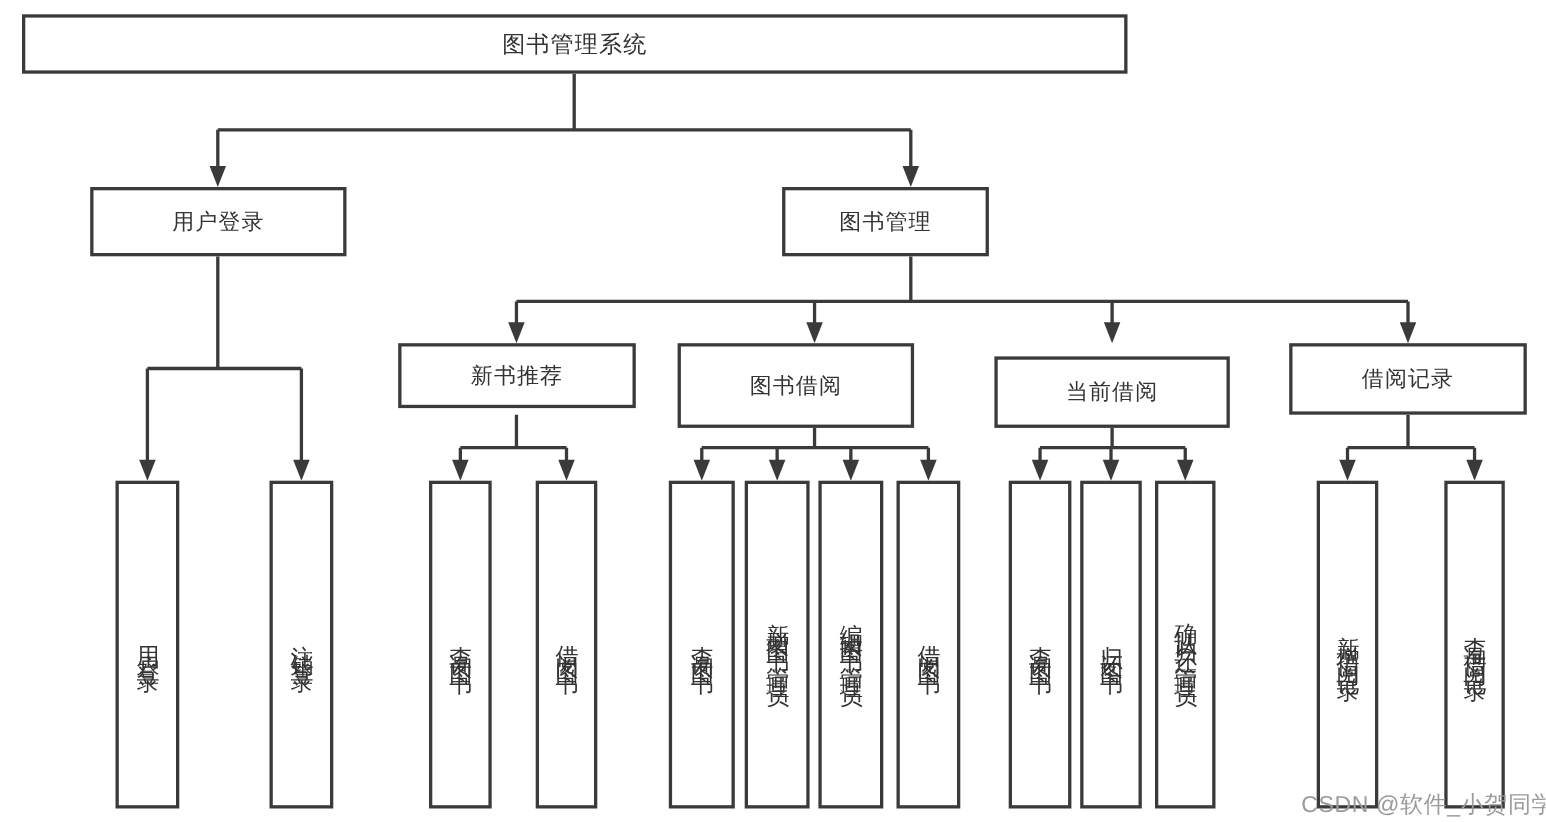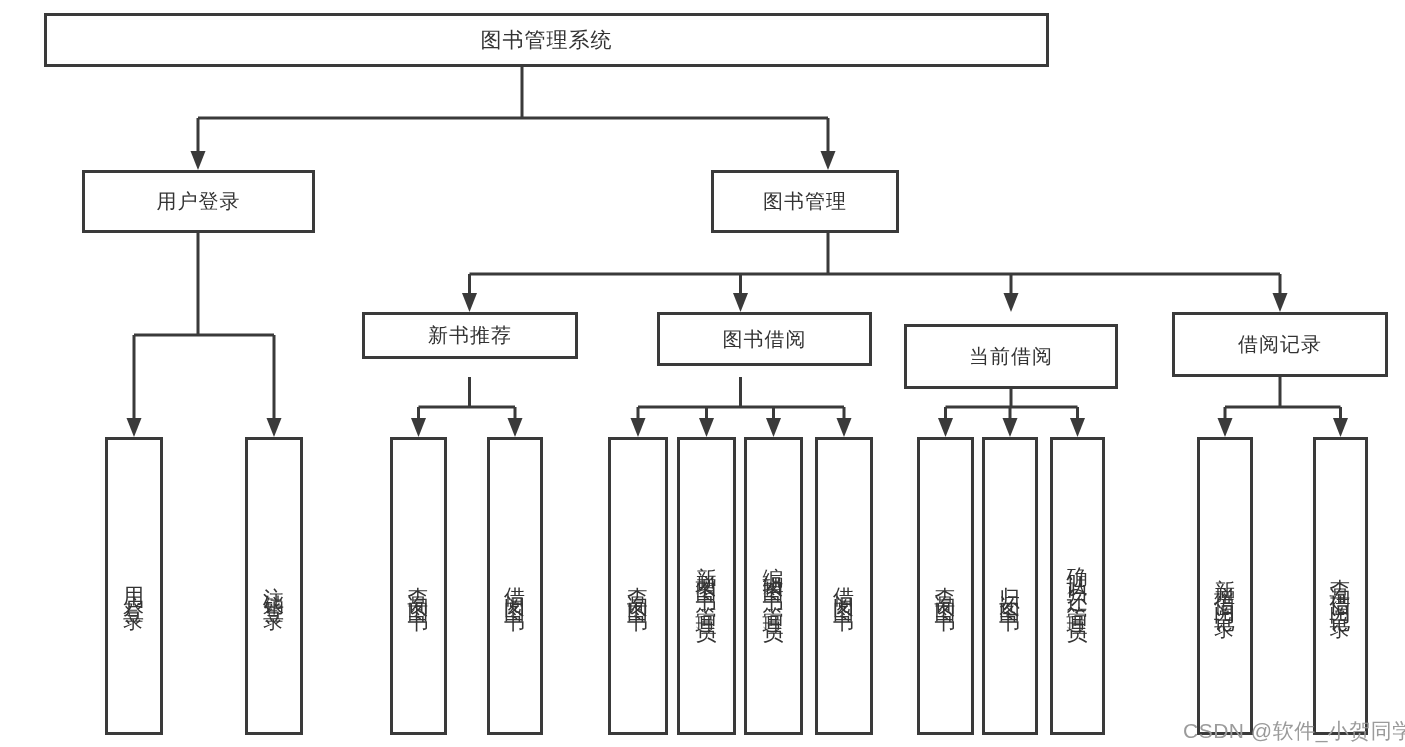--- a/index.html
+++ b/index.html
@@ -24,21 +24,21 @@
     display: flex;
     align-items: center;
     justify-content: center;
     color: #333333;
   }
   .box.h {
     font-size: 20px;
     letter-spacing: 1px;
     white-space: nowrap;
   }
-  .box.title { font-size: 21px; margin-left: 24px; }
+  .box.title { font-size: 21px; }
   .box.v {
     border-width: 3px;
     writing-mode: vertical-rl;
     font-size: 21px;
     letter-spacing: 8px;
     line-height: 1;
   }
   .watermark {
     position: absolute;
     left: 1183px;
@@ -93,22 +93,22 @@
       <polygon points="1217.5,418 1232.5,418 1225,437"></polygon>
       <polygon points="1333,418 1348,418 1340.5,437"></polygon>
     </g>
   </svg>
 
   <div class="box h title" style="left:20px; top:13px; width:1005px; height:54px;">图书管理系统</div>
 
   <div class="box h" style="left:82px; top:170px; width:233px; height:63px;">用户登录</div>
   <div class="box h" style="left:711px; top:170px; width:188px; height:63px;">图书管理</div>
 
-  <div class="box h" style="left:362px; top:312px; width:216px; height:47px;">新书推荐</div>
-  <div class="box h" style="left:657px; top:312px; width:215px; height:54px;">图书借阅</div>
+  <div class="box h" style="left:362px; top:312px; width:216px; height:59px;">新书推荐</div>
+  <div class="box h" style="left:616px; top:312px; width:215px; height:77px;">图书借阅</div>
   <div class="box h" style="left:904px; top:324px; width:214px; height:65px;">当前借阅</div>
   <div class="box h" style="left:1172px; top:312px; width:216px; height:65px;">借阅记录</div>
 
   <div class="box v" style="left:105px; top:437px; width:58px; height:298px;">用户登录</div>
   <div class="box v" style="left:245px; top:437px; width:58px; height:298px;">注销登录</div>
 
   <div class="box v" style="left:390px; top:437px; width:57px; height:298px;">查询图书</div>
   <div class="box v" style="left:487px; top:437px; width:56px; height:298px;">借阅图书</div>
 
   <div class="box v" style="left:608px; top:437px; width:60px; height:298px;">查询图书</div>

